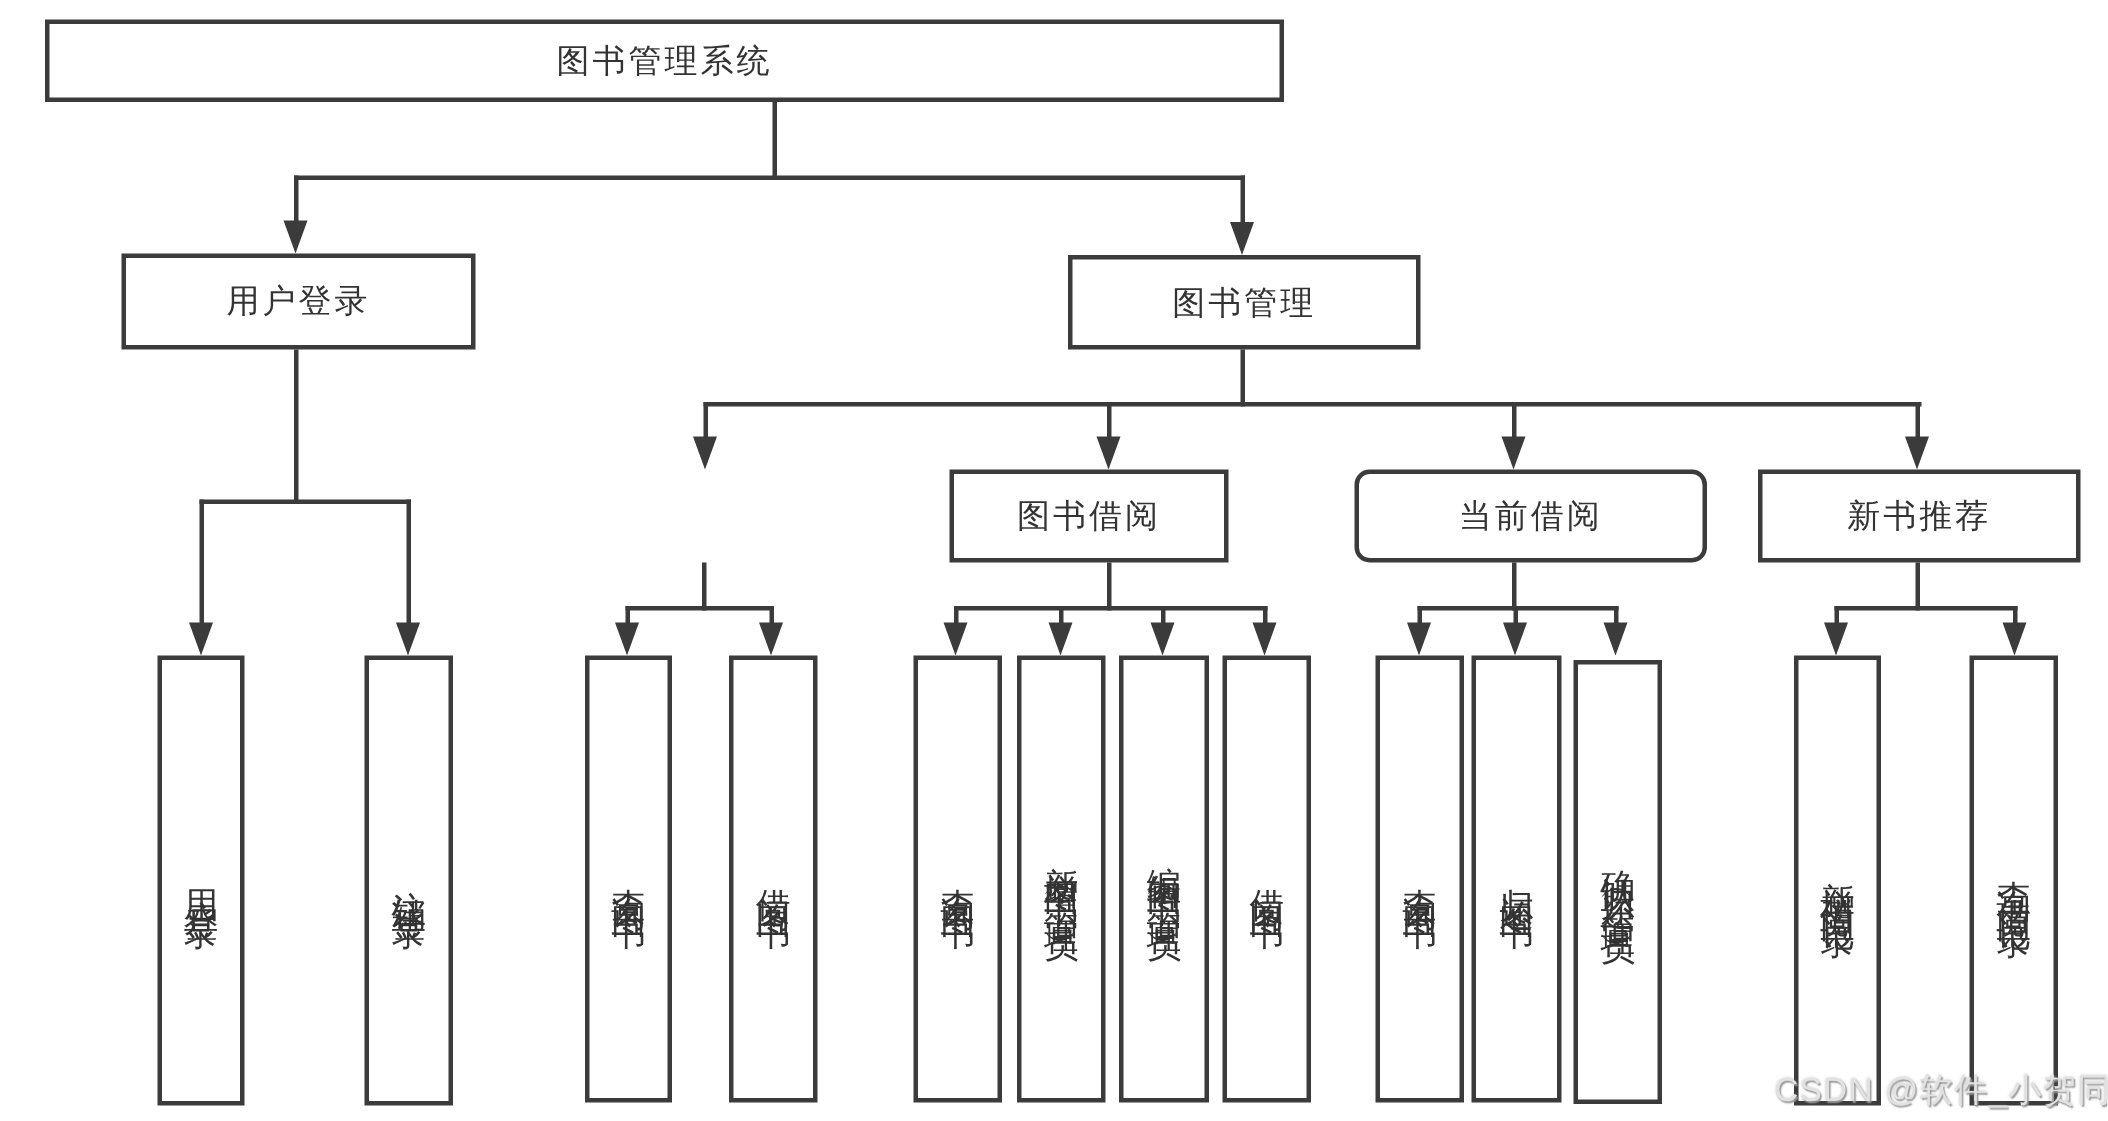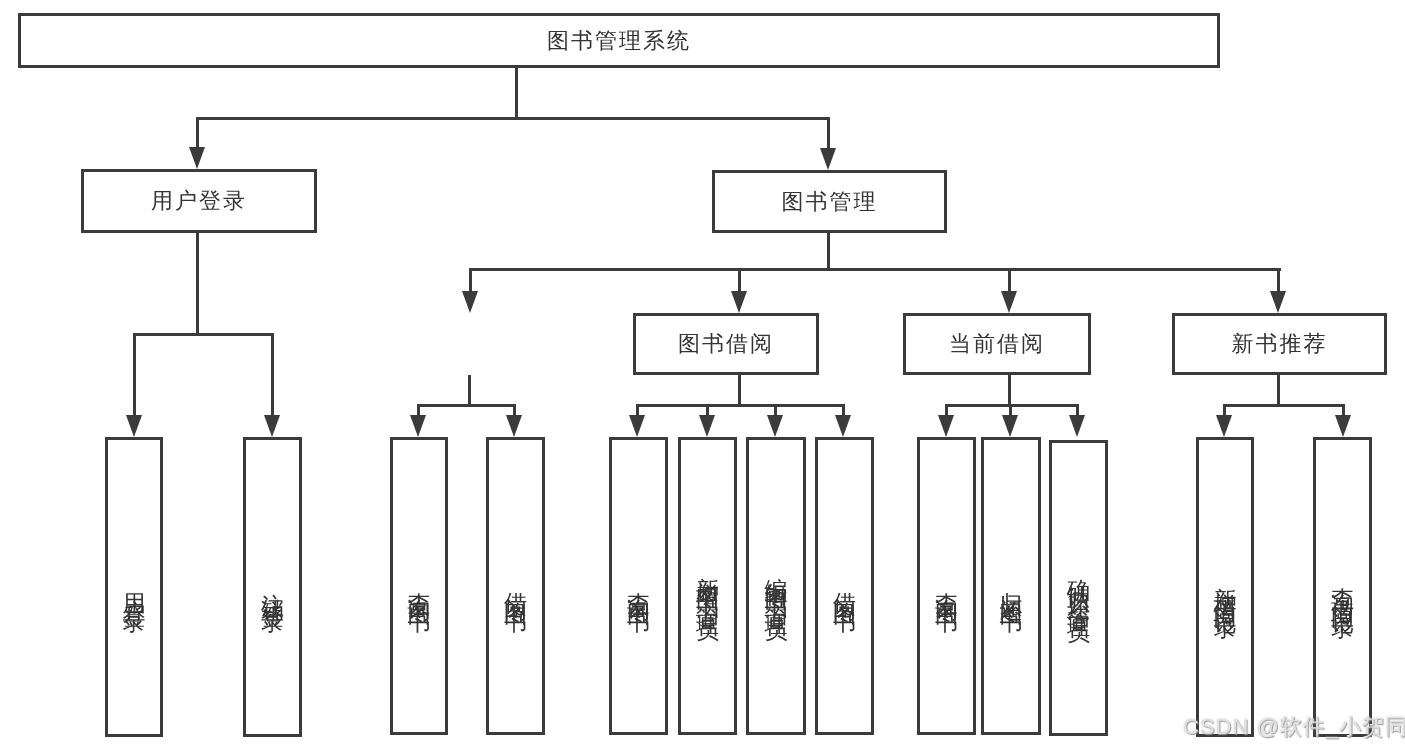--- a/index.html
+++ b/index.html
@@ -42,21 +42,21 @@
     font-size:22px;color:#e2e2e2;letter-spacing:1px;
     text-shadow:1px 1px 1px #9a9a9a,0 0 2px rgba(140,140,140,.55);
     white-space:nowrap;
   }
 </style>
 </head>
 <body>
 
 <div class="stage">
 
-  <div class="box" style="left:18px;top:13px;width:1202px;height:55px;">
+  <div class="box" style="left:30px;top:13px;width:826px;height:55px;">
     <span>图书管理系统</span>
   </div>
 
   <div class="vline" style="left:515px;top:68px;height:51px;"></div>
   <div class="hline" style="left:196px;top:117px;width:634px;"></div>
   <div class="vline" style="left:196px;top:117px;height:31px;"></div>
   <div class="arr" style="left:189px;top:147px;"></div>
   <div class="vline" style="left:827px;top:117px;height:32px;"></div>
   <div class="arr" style="left:820px;top:148px;"></div>
 
@@ -81,21 +81,21 @@
   <div class="vline" style="left:738px;top:268px;height:24px;"></div>
   <div class="arr" style="left:731px;top:291px;"></div>
   <div class="vline" style="left:1008px;top:268px;height:24px;"></div>
   <div class="arr" style="left:1001px;top:291px;"></div>
   <div class="vline" style="left:1277px;top:268px;height:24px;"></div>
   <div class="arr" style="left:1270px;top:291px;"></div>
 
   <div class="box" style="left:633px;top:313px;width:186px;height:62px;">
     <span>图书借阅</span>
   </div>
-  <div class="box" style="left:903px;top:313px;width:188px;height:62px;">
+  <div class="box" style="left:903px;top:313px;width:235px;height:62px;border-radius:10px;">
     <span>当前借阅</span>
   </div>
   <div class="box" style="left:1172px;top:313px;width:215px;height:62px;">
     <span>新书推荐</span>
   </div>
 
   <div class="vline" style="left:468px;top:375px;height:32px;"></div>
   <div class="hline" style="left:417px;top:404px;width:99px;"></div>
   <div class="vline" style="left:417px;top:404px;height:12px;"></div>
   <div class="arr" style="left:410px;top:415px;"></div>

